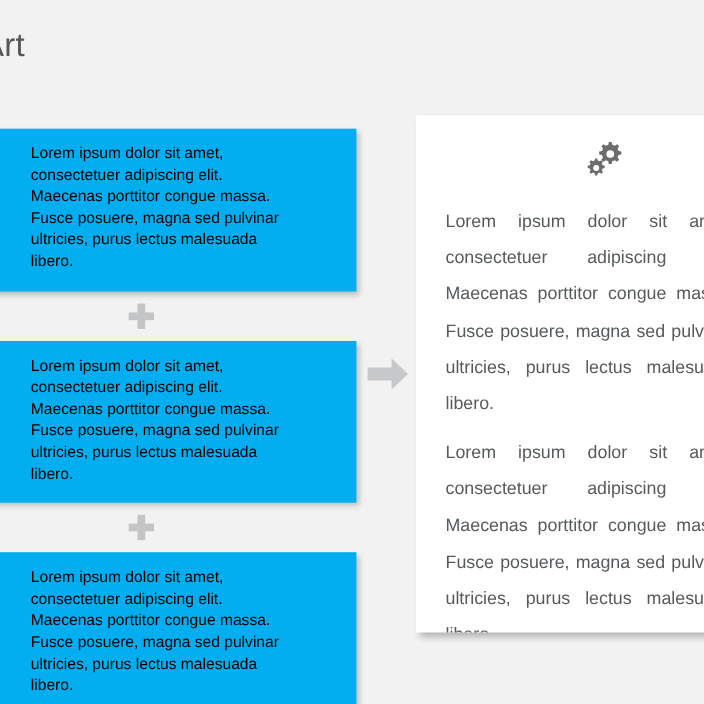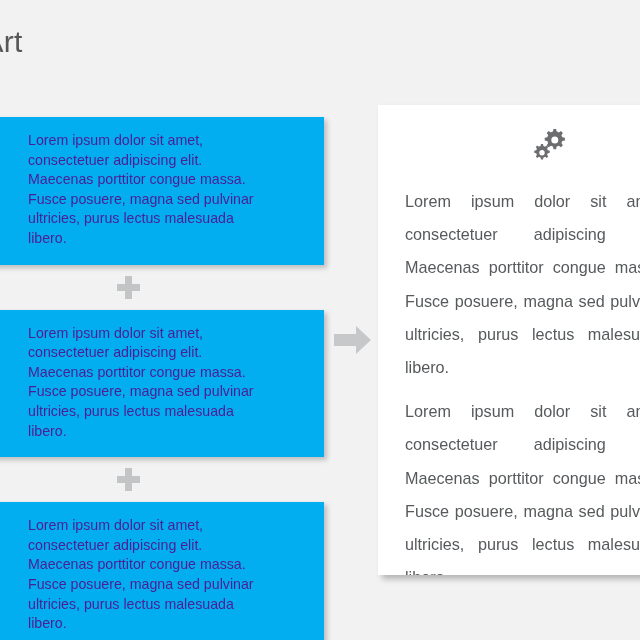--- a/index.html
+++ b/index.html
@@ -37,21 +37,21 @@
 
   .blue-box {
     position: relative;
     width: 358px;
     background: #03AEF0;
     box-sizing: border-box;
     padding: 14px 32px 16px 62px;
     box-shadow: 3px 3px 5px rgba(0,0,0,0.22);
   }
   .blue-box-text {
-    color: #4c1d95;
+    color: #000000;
     font-size: 14.2px;
     line-height: 19.6px;
     white-space: pre-line;
   }
 
   .plus-sep {
     height: 45px;
     position: relative;
   }
   .plus-icon {

